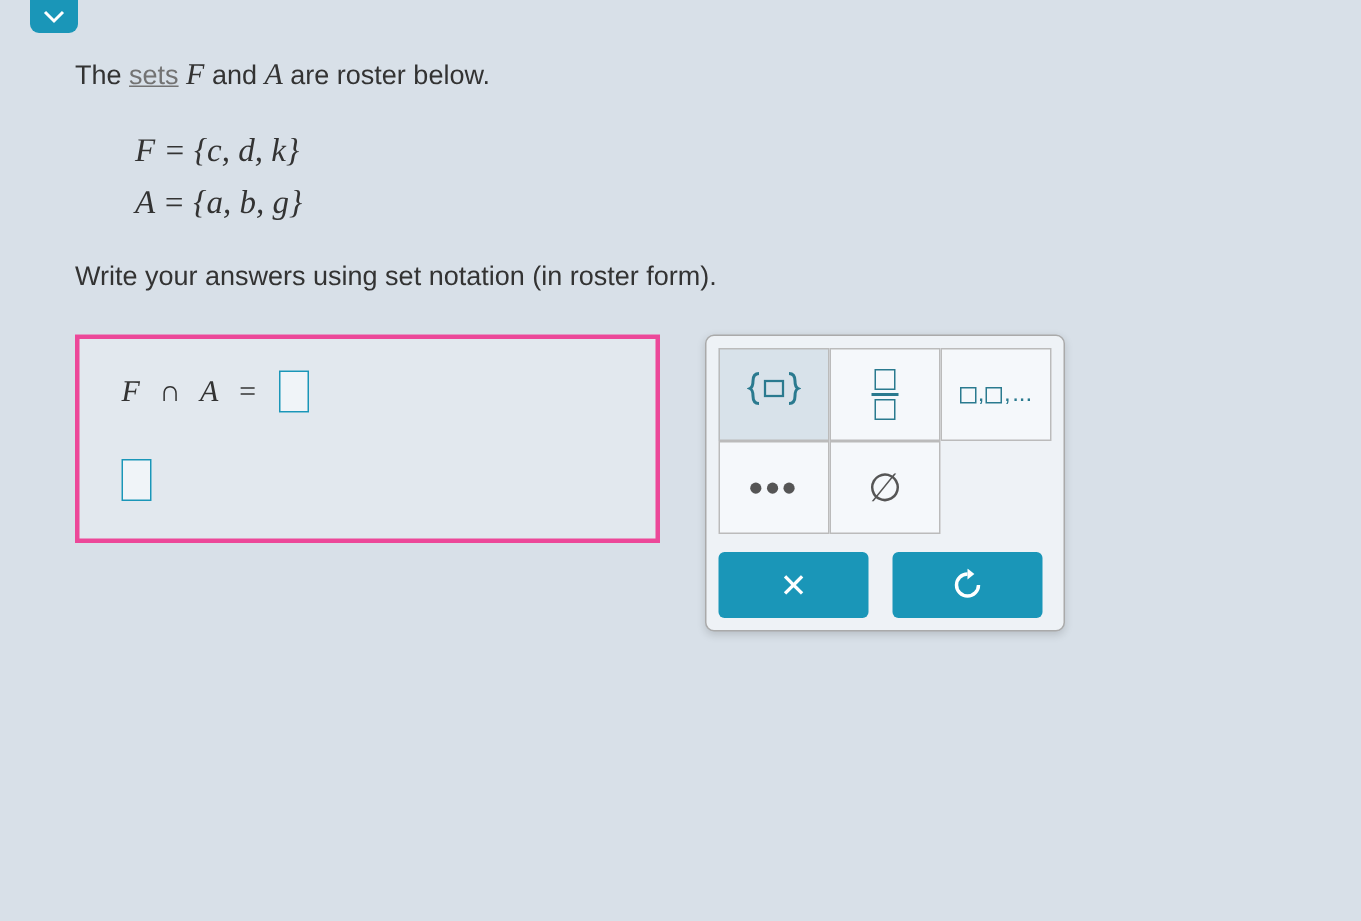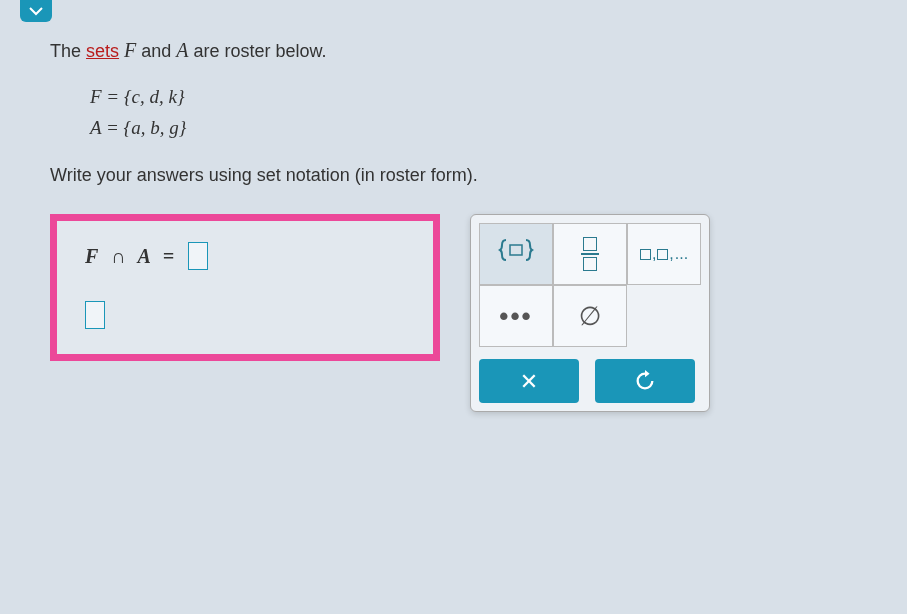--- a/index.html
+++ b/index.html
@@ -22,43 +22,42 @@
       height: 22px;
       background: #1a96b8;
       border-radius: 0 0 6px 6px;
       display: flex;
       align-items: center;
       justify-content: center;
     }
     .dropdown-arrow svg { width: 14px; height: 10px; }
     .problem-text { margin-top: 15px; }
     .intro { margin-bottom: 18px; }
-    .underline { color: #b91c1c; text-decoration: underline; }
+    .underline { color: #737373; text-decoration: underline; }
     .italic { font-style: italic; font-family: 'Times New Roman', serif; font-size: 20px; }
     .defs {
       margin: 0 0 20px 40px;
       font-family: 'Times New Roman', serif;
       font-style: italic;
-      font-size: 19px;
+      font-size: 22px;
     }
     .defs .line { margin-bottom: 2px; }
     .task-line { margin-bottom: 6px; }
 
     .answer-area {
       display: flex;
       gap: 30px;
       margin-top: 25px;
       align-items: flex-start;
     }
     .answer-box {
-      border: 7px solid #ec4899;
+      border: 3px solid #ec4899;
       background: #e2e8ee;
       padding: 20px 28px;
       width: 390px;
-      font-weight: bold;
     }
     .answer-row {
       display: flex;
       align-items: center;
       gap: 10px;
       margin-bottom: 30px;
       font-family: 'Times New Roman', serif;
       font-size: 20px;
     }
     .answer-row:last-child { margin-bottom: 5px; }

